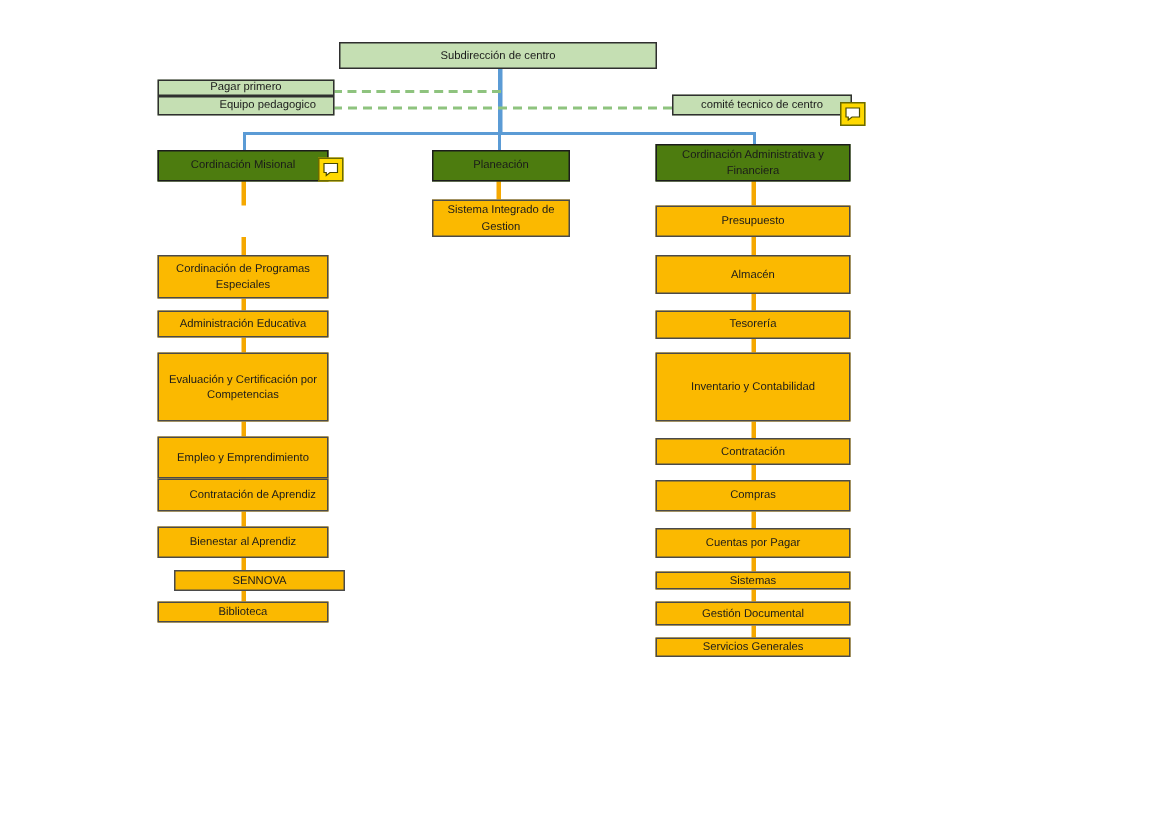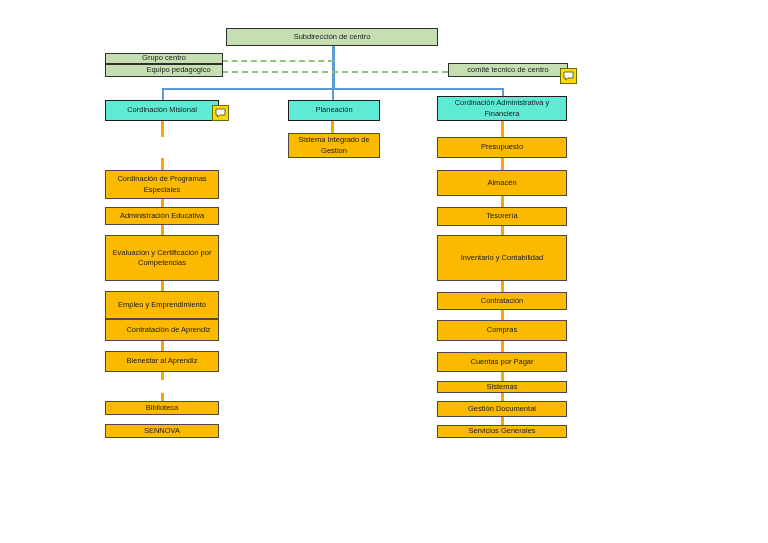--- a/index.html
+++ b/index.html
@@ -29,21 +29,21 @@
     line-height: 1.35;
     color: #1a1a1a;
     padding: 1px 3px;
     z-index: 4;
   }
   .node.green {
     background: #c5dfb3;
     border-color: #2f2f2f;
   }
   .node.blue {
-    background: #5eead4;
+    background: #4d7c0f;
     border-color: #1c1c1c;
   }
   .node.orange {
     background: #fbb900;
     border-color: #4a4a4a;
   }
   .conn {
     position: absolute;
     z-index: 1;
   }
@@ -113,21 +113,21 @@
   <div class="conn v-orange" style="left:501px; top:226px; height:9px;"></div>
   <div class="conn v-orange" style="left:501px; top:281px; height:11px;"></div>
   <div class="conn v-orange" style="left:501px; top:310px; height:10px;"></div>
   <div class="conn v-orange" style="left:501px; top:341px; height:11px;"></div>
   <div class="conn v-orange" style="left:501px; top:372px; height:9px;"></div>
   <div class="conn v-orange" style="left:501px; top:393px; height:8px;"></div>
   <div class="conn v-orange" style="left:501px; top:417px; height:8px;"></div>
 
   <div class="node green" style="left:226px; top:28px; width:212px; height:18px;">Subdirección de centro</div>
 
-  <div class="node green" style="left:105px; top:53px; width:118px; height:11px;">Grupo centro</div>
+  <div class="node green" style="left:105px; top:53px; width:118px; height:11px;">Pagar primero</div>
   <div class="node green" style="left:105px; top:64px; width:118px; height:13px;padding-left:32px;">Equipo pedagogico</div>
 
   <div class="node green" style="left:448px; top:63px; width:120px; height:14px;">comité tecnico de centro</div>
   <div class="comment-icon" style="left:560px; top:68px;">
     <svg width="11" height="10" viewBox="0 0 11 10" aria-hidden="true">
       <path d="M1 1 H10 V7 H5 L2.5 9 V7 H1 Z" fill="#ffffff" stroke="#4a4a00" stroke-width="0.8"></path>
     </svg>
   </div>
 
   <div class="node blue" style="left:105px; top:100px; width:114px; height:21px;">Cordinación Misional</div>
@@ -140,21 +140,21 @@
   <div class="node blue" style="left:288px; top:100px; width:92px; height:21px;">Planeación</div>
 
   <div class="node blue" style="left:437px; top:96px; width:130px; height:25px;">Cordinación Administrativa y Financiera</div>
 
   <div class="node orange" style="left:105px; top:170px; width:114px; height:29px;">Cordinación de Programas Especiales</div>
   <div class="node orange" style="left:105px; top:207px; width:114px; height:18px;">Administración Educativa</div>
   <div class="node orange" style="left:105px; top:235px; width:114px; height:46px;">Evaluación y Certificación por Competencias</div>
   <div class="node orange" style="left:105px; top:291px; width:114px; height:28px;">Empleo y Emprendimiento</div>
   <div class="node orange" style="left:105px; top:319px; width:114px; height:22px;padding-left:16px;">Contratación de Aprendiz</div>
   <div class="node orange" style="left:105px; top:351px; width:114px; height:21px;">Bienestar al Aprendiz</div>
-  <div class="node orange" style="left:105px; top:380px; width:114px; height:14px;margin-top:44px;">SENNOVA</div>
+  <div class="node orange" style="left:116px; top:380px; width:114px; height:14px;">SENNOVA</div>
   <div class="node orange" style="left:105px; top:401px; width:114px; height:14px;">Biblioteca</div>
 
   <div class="node orange" style="left:288px; top:133px; width:92px; height:25px;">Sistema Integrado de Gestion</div>
 
   <div class="node orange" style="left:437px; top:137px; width:130px; height:21px;">Presupuesto</div>
   <div class="node orange" style="left:437px; top:170px; width:130px; height:26px;">Almacén</div>
   <div class="node orange" style="left:437px; top:207px; width:130px; height:19px;">Tesorería</div>
   <div class="node orange" style="left:437px; top:235px; width:130px; height:46px;">Inventario y Contabilidad</div>
   <div class="node orange" style="left:437px; top:292px; width:130px; height:18px;">Contratación</div>
   <div class="node orange" style="left:437px; top:320px; width:130px; height:21px;">Compras</div>

